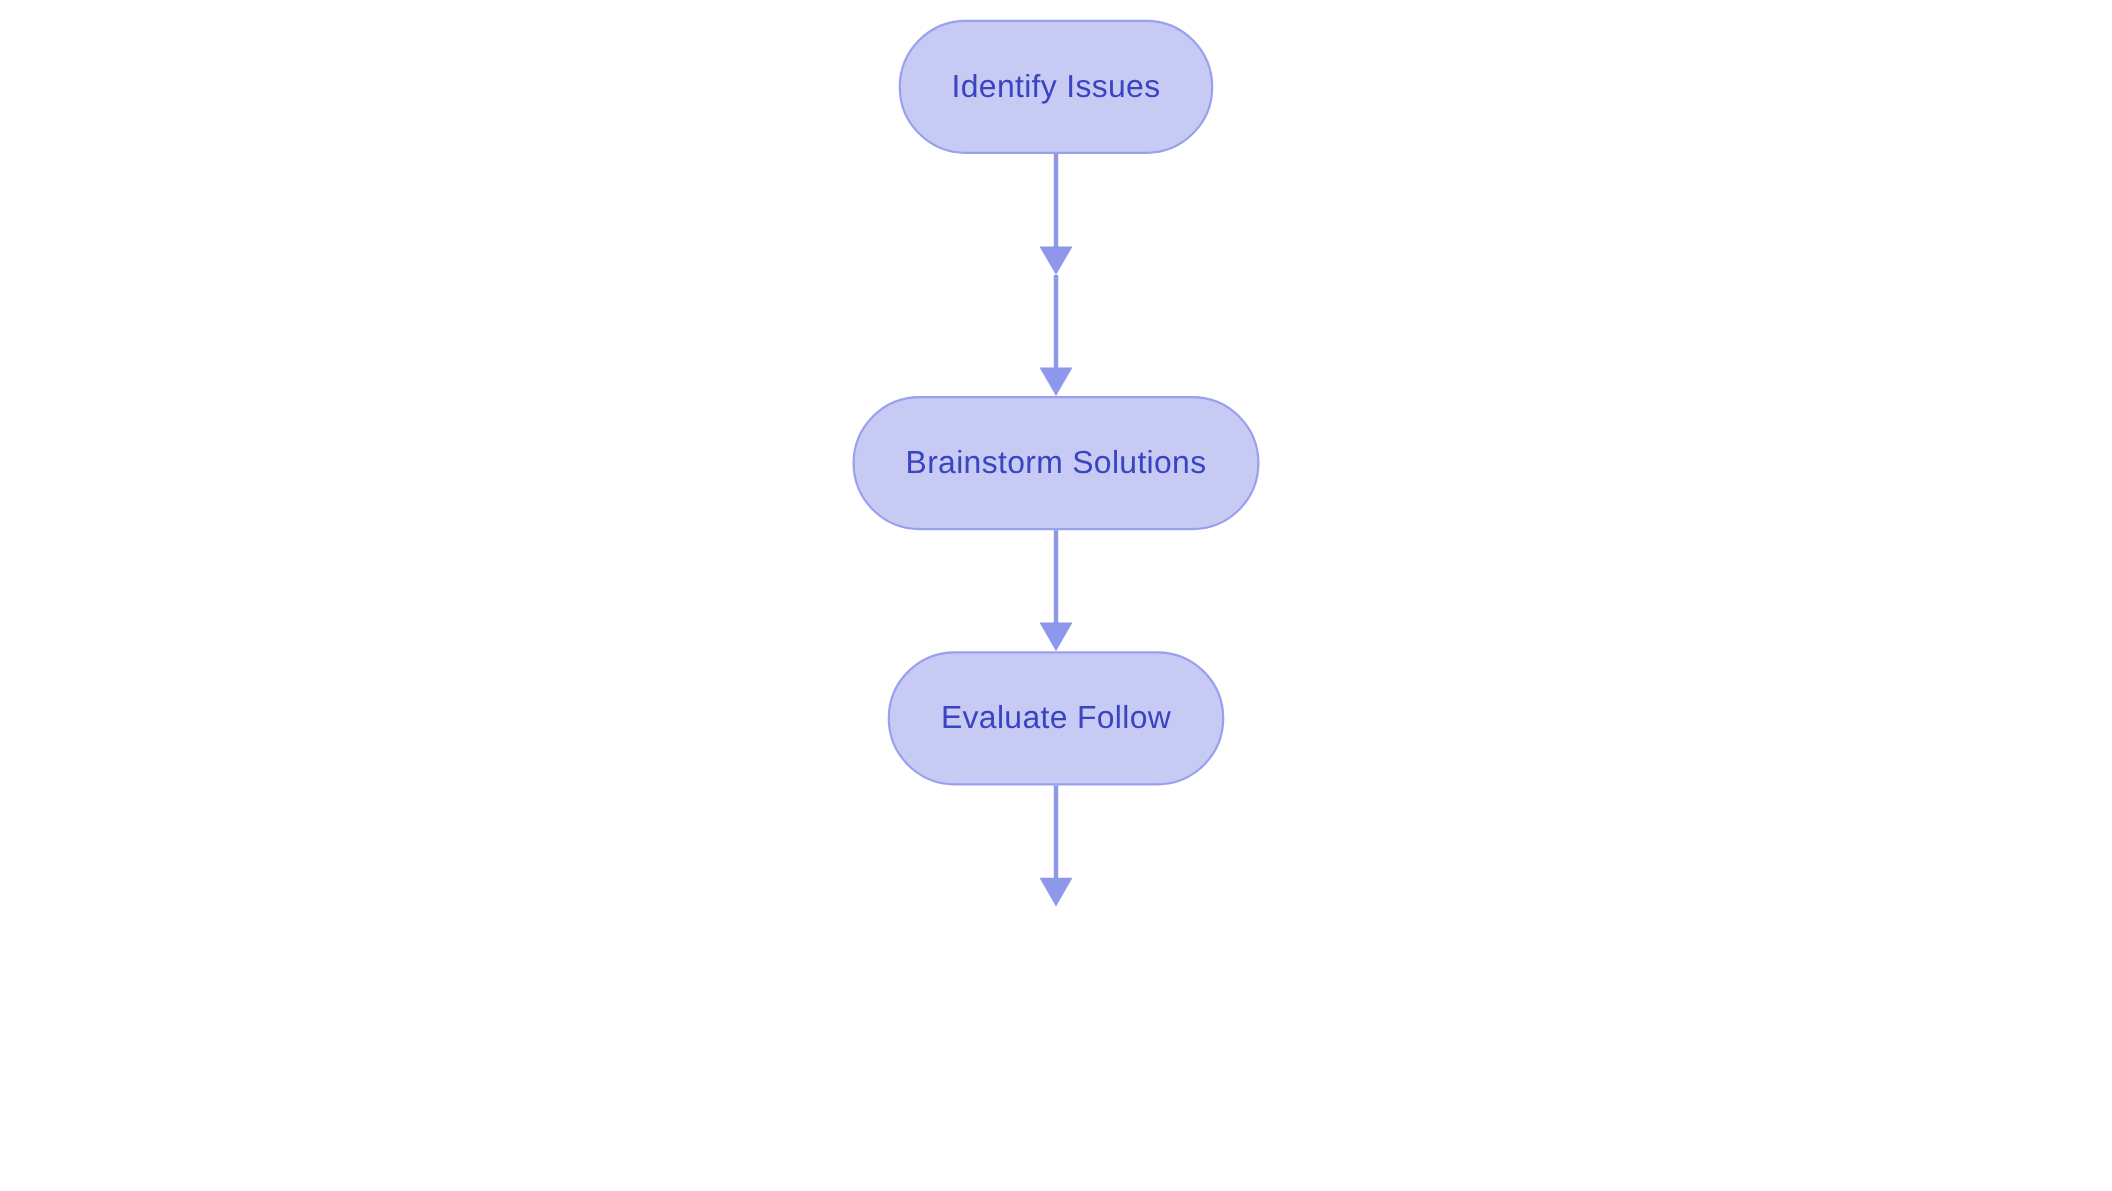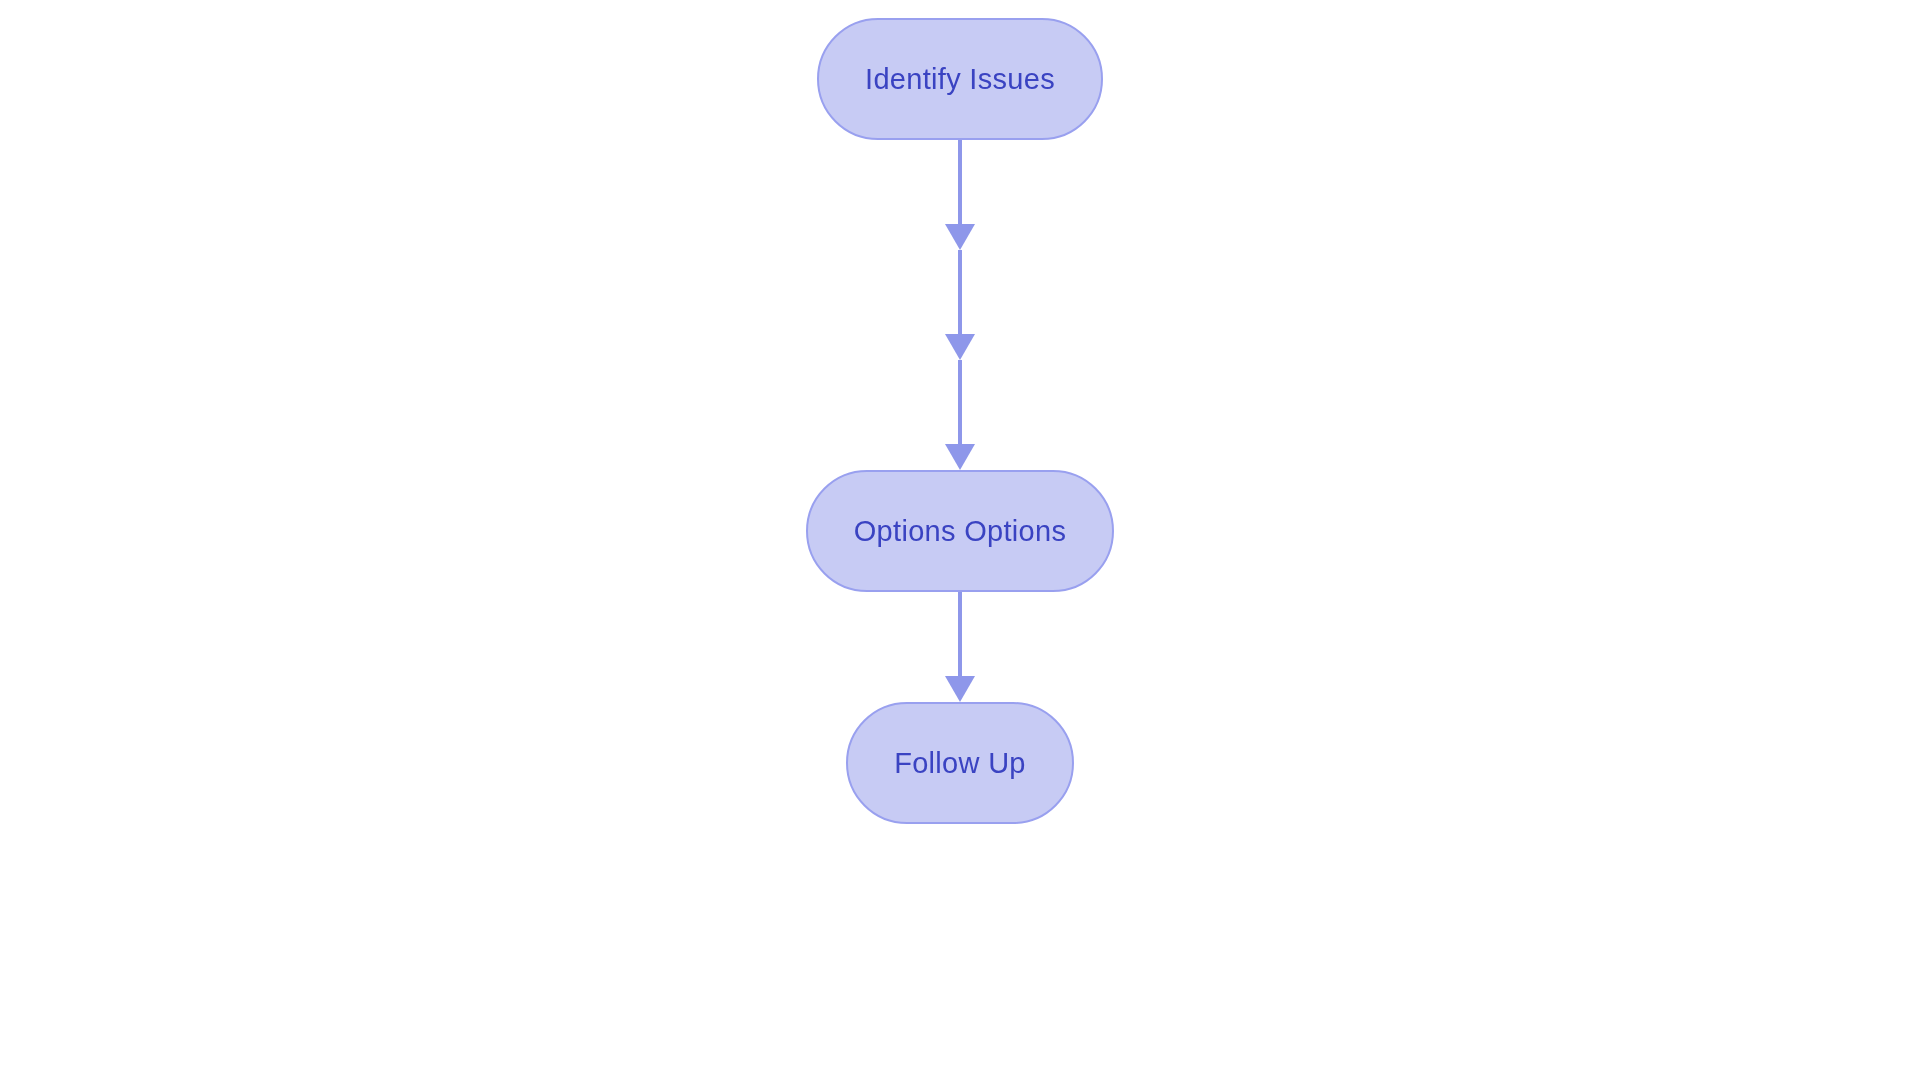--- a/index.html
+++ b/index.html
@@ -79,32 +79,32 @@
     <div class="shaft"></div>
     <div class="head"></div>
   </div>
 
 
   <div class="flow-arrow">
     <div class="shaft"></div>
     <div class="head"></div>
   </div>
 
-
-  <div class="flow-arrow">
-    <div class="shaft"></div>
-    <div class="head"></div>
-  </div>
-
   <div class="flow-node">
-    <span>Options Options</span>
+    <span>Brainstorm Solutions</span>
   </div>
 
   <div class="flow-arrow">
     <div class="shaft"></div>
     <div class="head"></div>
   </div>
 
   <div class="flow-node">
-    <span>Follow Up</span>
+    <span>Evaluate Follow</span>
   </div>
+
+  <div class="flow-arrow">
+    <div class="shaft"></div>
+    <div class="head"></div>
+  </div>
+
 
 </div>
 
 </body></html>

